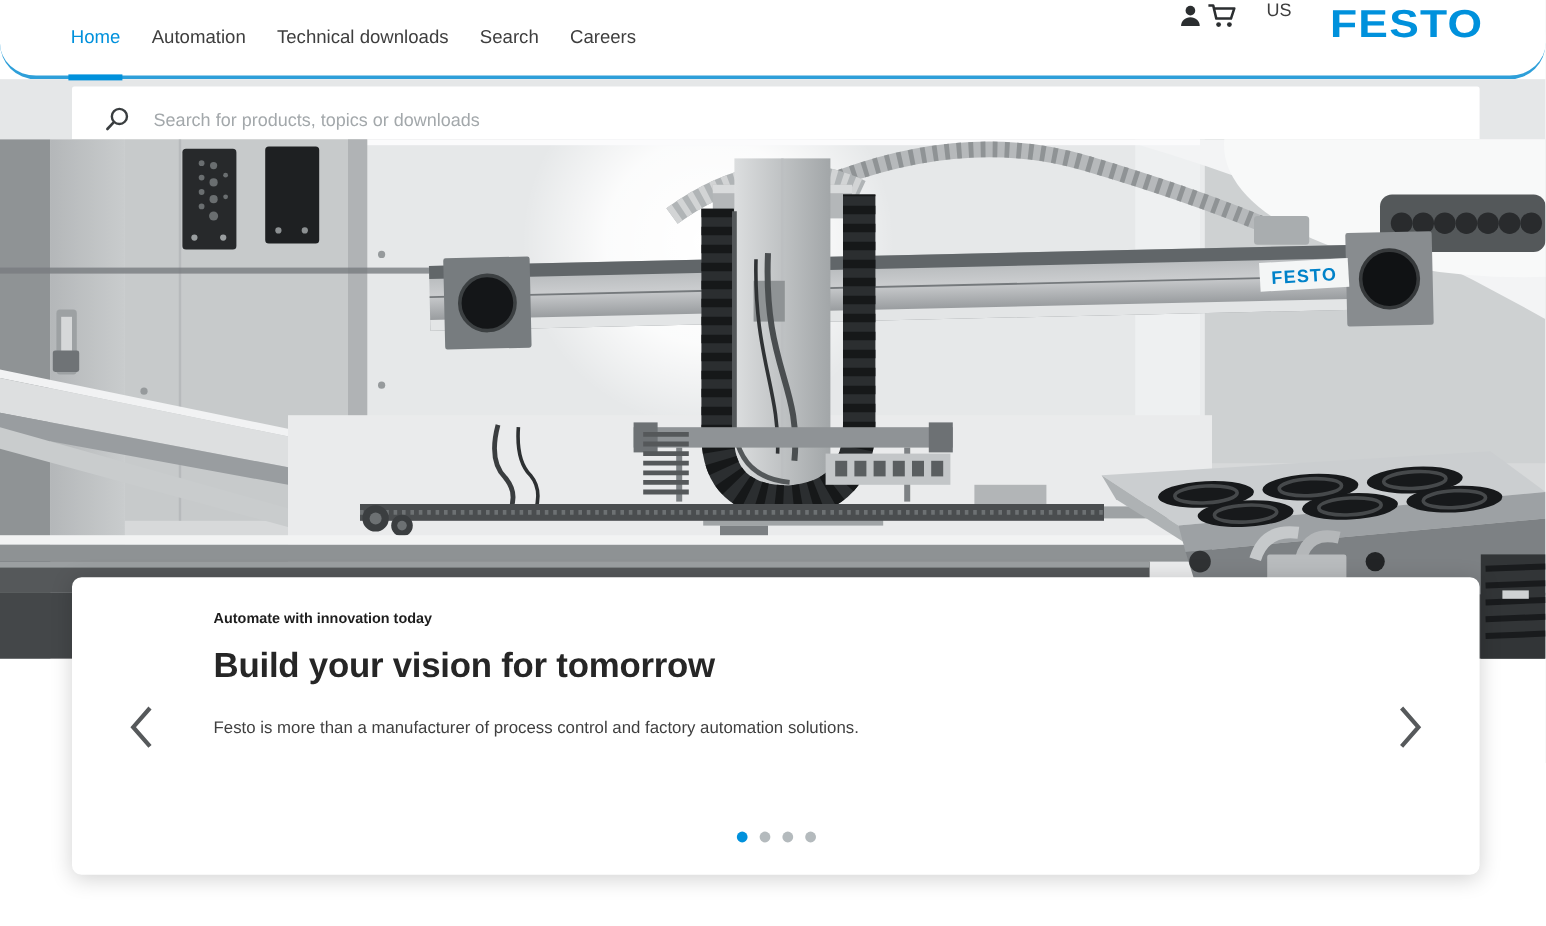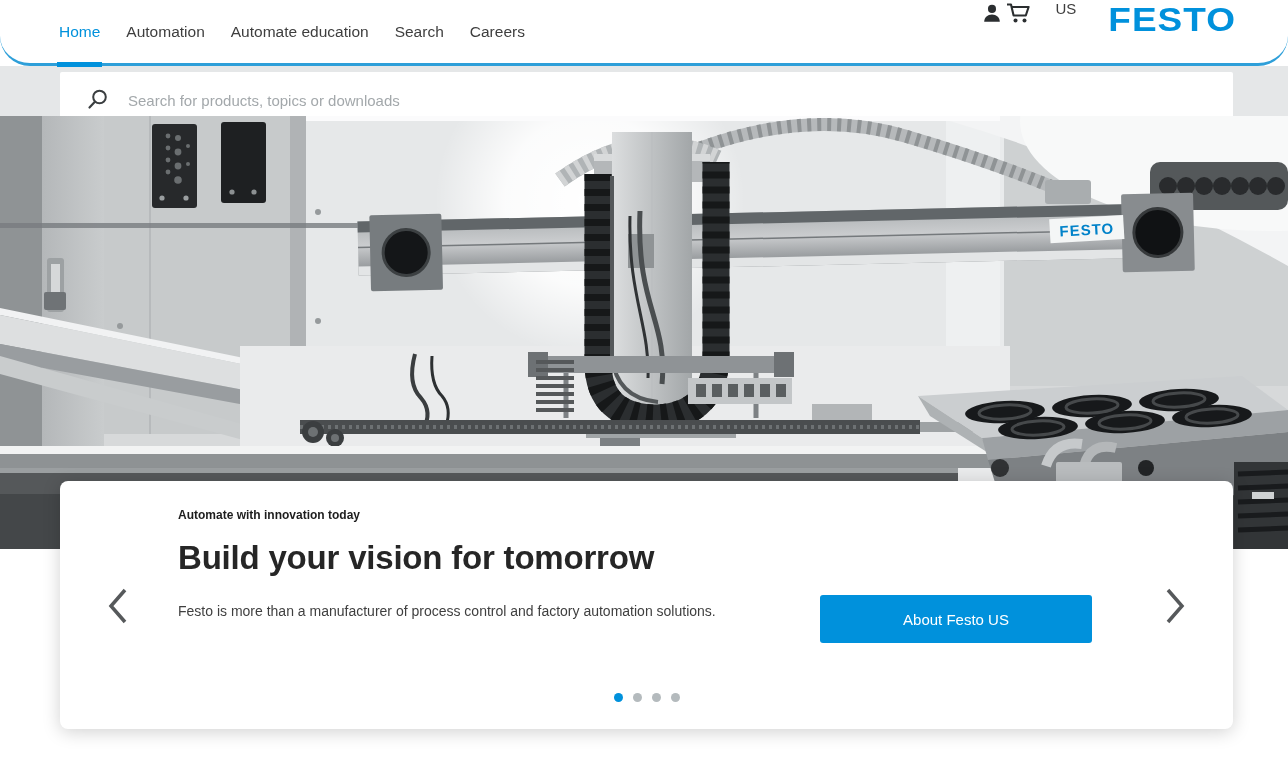--- a/index.html
+++ b/index.html
@@ -29,21 +29,21 @@
   .search-box input::placeholder { color:#a3a8ab; }
 
   
   .hero { position:relative; width:1288px; height:433px; }
   .hero svg.scene { display:block; }
 
   .hero-card { position:absolute; left:60px; top:365px; width:1173px; height:248px; background:#fff;
     border-radius:8px; box-shadow:0 3px 18px rgba(0,0,0,.18); z-index:2; }
   .card-content { position:absolute; left:118px; top:27px; width:600px; }
   .eyebrow { font-size:12px; font-weight:bold; color:#1d1d1d; }
-  .slide-title { font-size:33px; font-weight:bold; color:#262626; margin-top:17px; letter-spacing:-.2px; }
+  .slide-title { font-size:29px; font-weight:bold; color:#262626; margin-top:17px; letter-spacing:-.2px; }
   .slide-desc { font-size:14px; color:#3f3f3f; margin-top:16px; line-height:36px; max-width:575px; }
   .cta-button { position:absolute; left:760px; top:114px; width:272px; height:48px; background:#0091dc;
     color:#fff; border:none; border-radius:3px; font-size:15px; cursor:pointer;
     font-family:"Liberation Sans","DejaVu Sans",sans-serif; }
 
   .carousel-arrow { position:absolute; top:105px; width:36px; height:40px; background:none; border:none;
     cursor:pointer; z-index:3; padding:0; }
   .carousel-arrow.prev { left:40px; }
   .carousel-arrow.next { right:40px; }
 
@@ -51,21 +51,21 @@
   .dot { width:9px; height:9px; border-radius:50%; background:#b4babd; cursor:pointer; }
   .dot.active { background:#0091dc; }
 </style>
 </head>
 <body>
 
 <div class="header">
   <div class="nav">
     <div class="nav-item active">Home</div>
     <div class="nav-item">Automation</div>
-    <div class="nav-item">Automate education</div>
+    <div class="nav-item">Technical downloads</div>
     <div class="nav-item">Search</div>
     <div class="nav-item">Careers</div>
   </div>
   <div class="header-right">
     <div class="hicon">
       <svg width="22" height="22" viewBox="0 0 24 24">
         <circle cx="12" cy="7.5" r="4.4" fill="#2b2e30"></circle>
         <path d="M3.5 21.5c0-4.7 3.8-8 8.5-8s8.5 3.3 8.5 8z" fill="#2b2e30"></path>
       </svg>
     </div>
@@ -307,21 +307,20 @@
         <polyline points="20,4 6,20 20,36" fill="none" stroke="#56595b" stroke-width="3.5"></polyline>
       </svg>
     </button>
 
     <div class="card-content">
       <div class="eyebrow">Automate with innovation today</div>
       <div class="slide-title">Build your vision for tomorrow</div>
       <div class="slide-desc">Festo is more than a manufacturer of process control and factory automation solutions.</div>
     </div>
 
-    <button class="cta-button">About Festo US</button>
 
     <div class="dots">
       <span class="dot active"></span>
       <span class="dot"></span>
       <span class="dot"></span>
       <span class="dot"></span>
     </div>
 
     <button class="carousel-arrow next">
       <svg width="26" height="40" viewBox="0 0 26 40">

